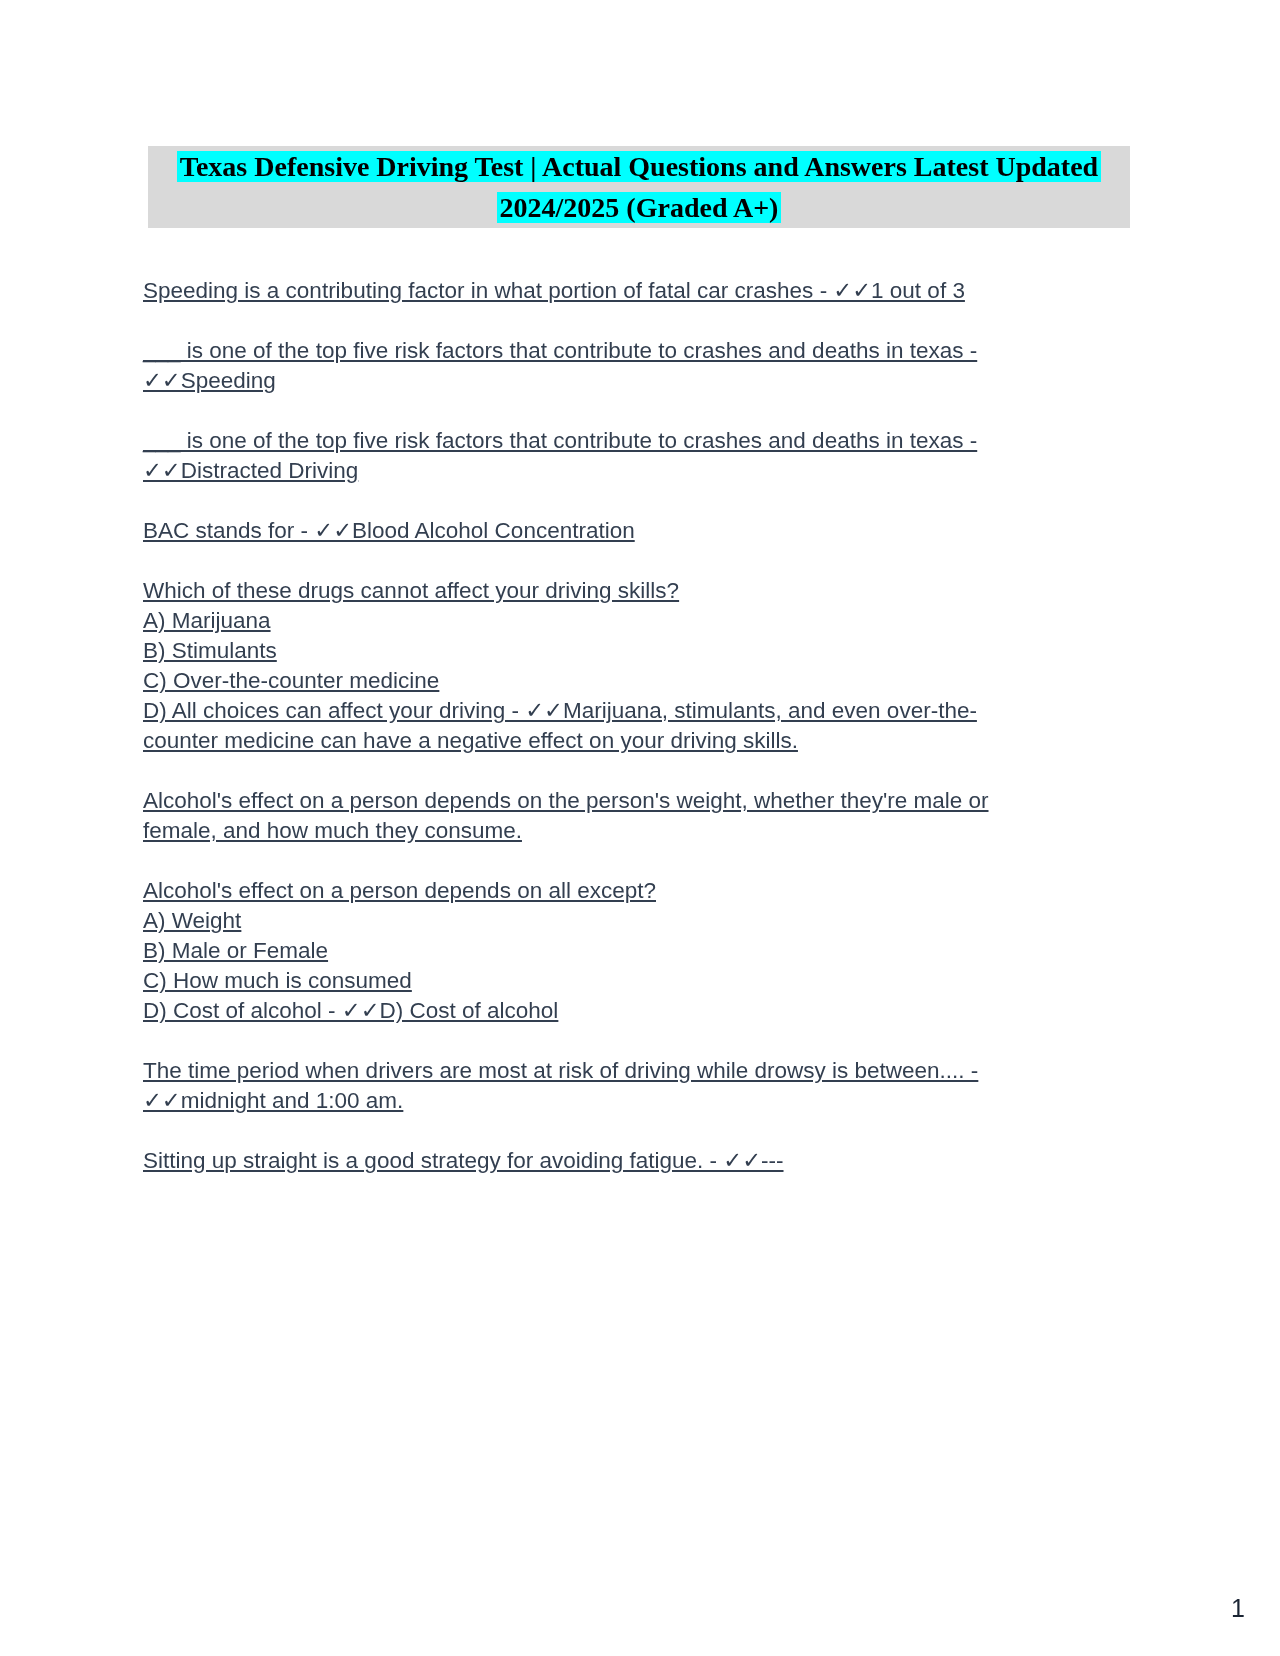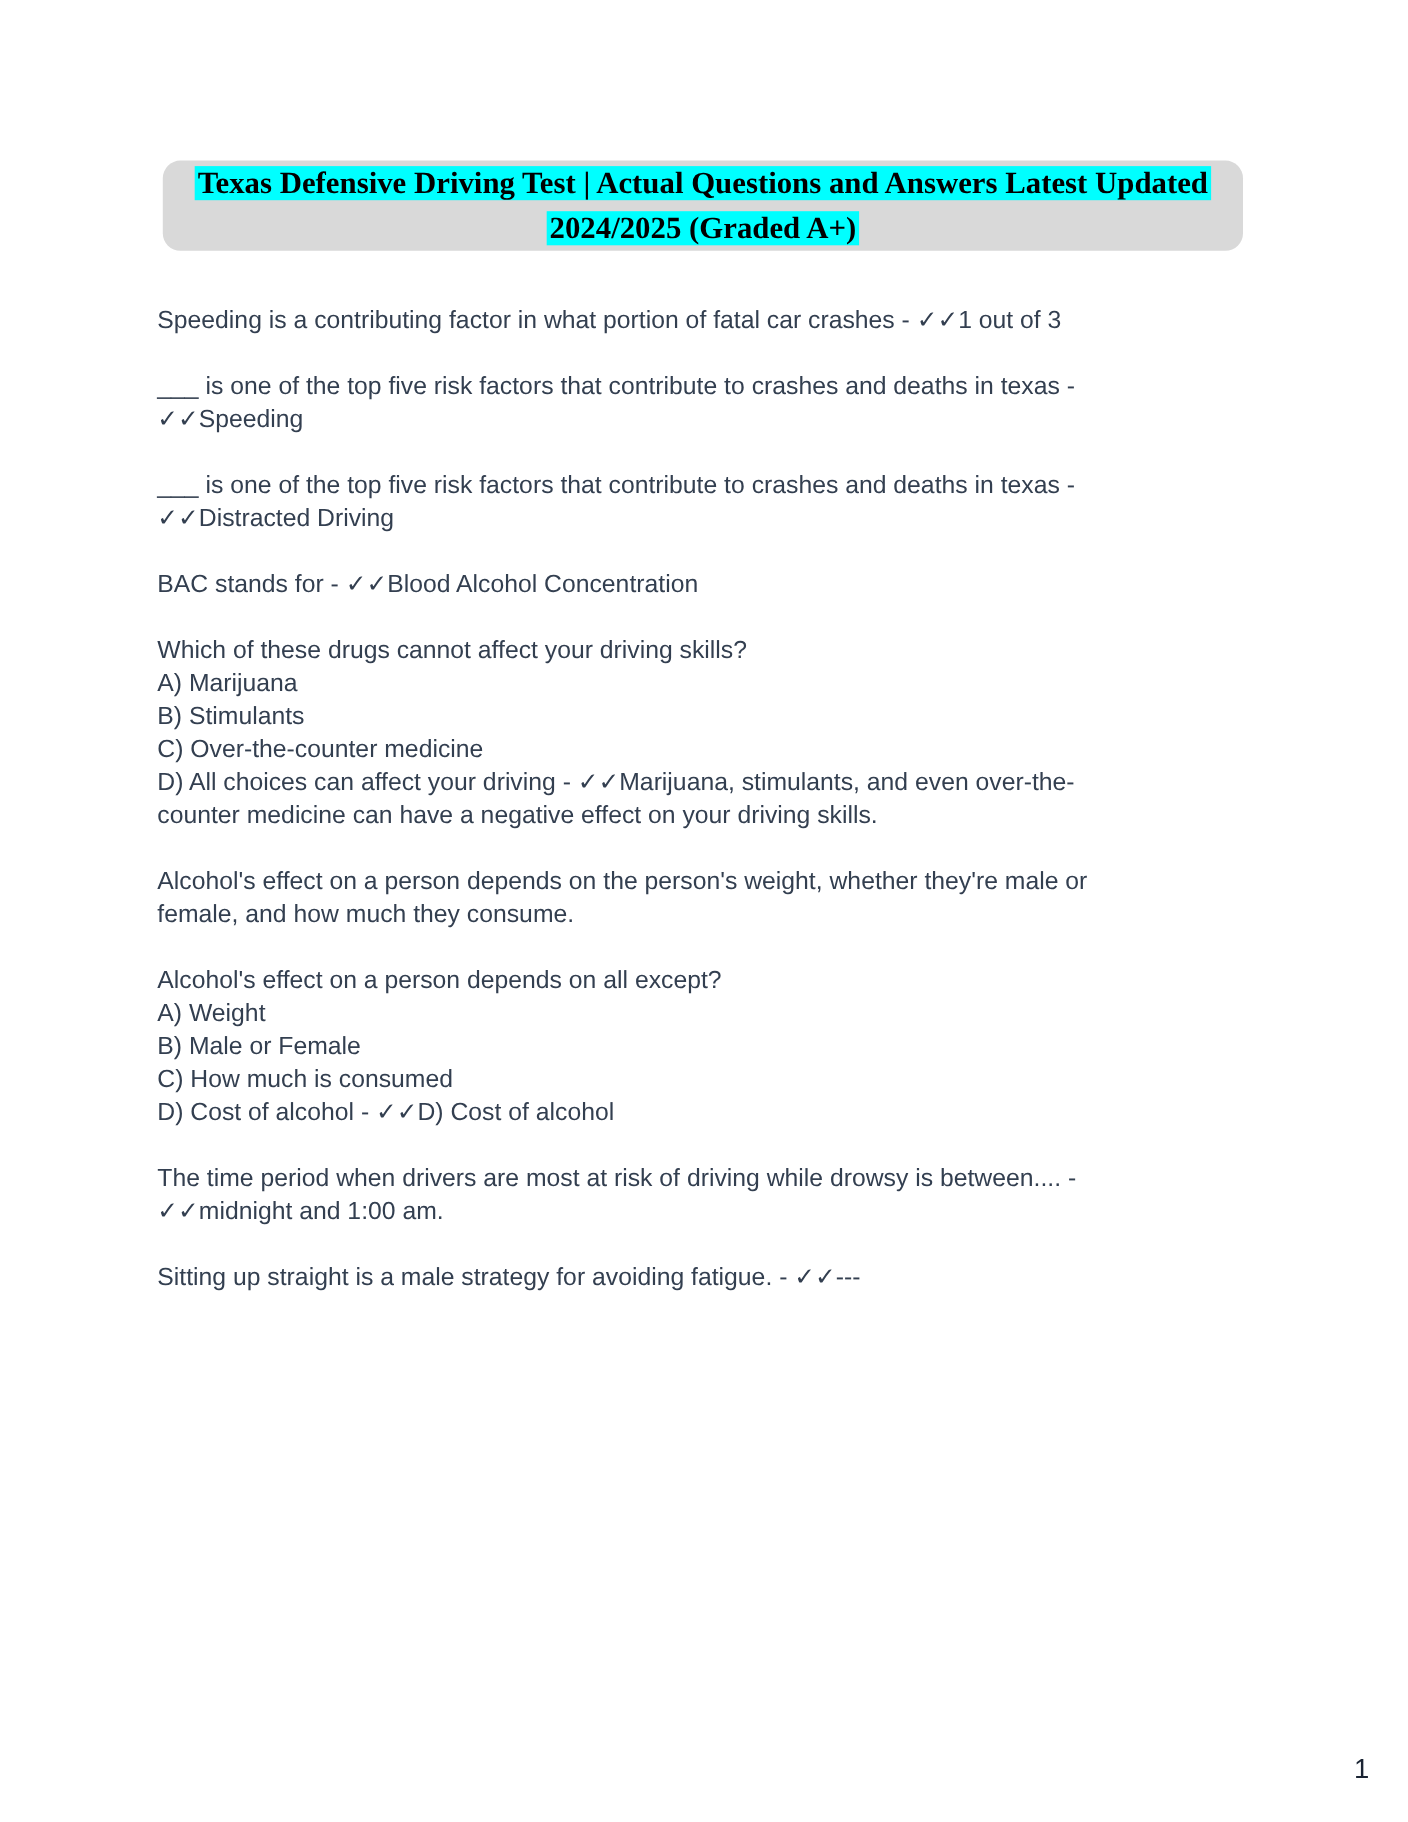--- a/index.html
+++ b/index.html
@@ -19,39 +19,39 @@
     left: 148px;
     top: 146px;
     width: 982px;
     background: #D9D9D9;
     text-align: center;
     font-family: "Liberation Serif", serif;
     font-weight: bold;
     font-size: 28px;
     line-height: 41px;
     color: #000000;
-    border-radius: 16px;
   }
   .title-line > span {
     background: #00FFFF;
     padding: 0 3px;
   }
   .content {
     position: absolute;
     left: 143px;
     top: 276px;
     width: 1012px;
     font-family: "Liberation Sans", sans-serif;
     font-size: 22.5px;
     line-height: 30px;
     color: #333F50;
   }
   .para {
     white-space: pre-line;
     margin: 0 0 30px 0;
+    text-decoration: underline;
   }
   .page-number {
     position: absolute;
     left: 1231px;
     top: 1594px;
     font-family: "Liberation Sans", sans-serif;
     font-size: 25px;
     line-height: 28px;
     color: #1A2433;
   }
@@ -81,18 +81,18 @@
 counter medicine can have a negative effect on your driving skills.</div>
     <div class="para">Alcohol's effect on a person depends on the person's weight, whether they're male or
 female, and how much they consume.</div>
     <div class="para">Alcohol's effect on a person depends on all except?
 A) Weight
 B) Male or Female
 C) How much is consumed
 D) Cost of alcohol - ✓✓D) Cost of alcohol</div>
     <div class="para">The time period when drivers are most at risk of driving while drowsy is between.... -
 ✓✓midnight and 1:00 am.</div>
-    <div class="para">Sitting up straight is a male strategy for avoiding fatigue. - ✓✓---</div>
+    <div class="para">Sitting up straight is a good strategy for avoiding fatigue. - ✓✓---</div>
   </div>
 
   <div class="page-number">1</div>
 
 </div>
 
 </body></html>

